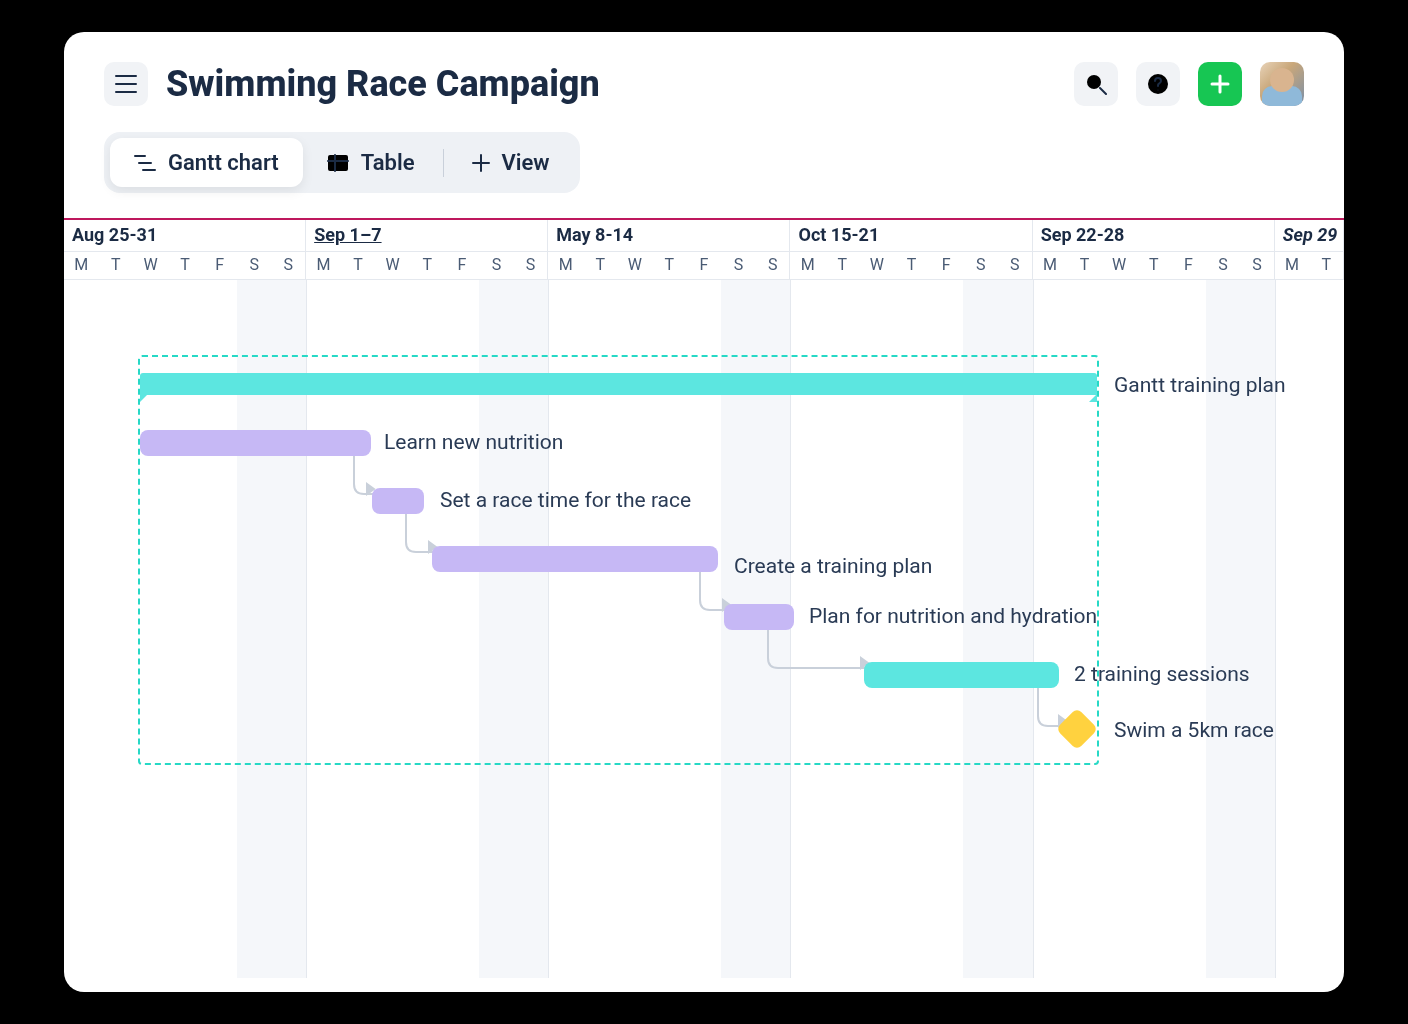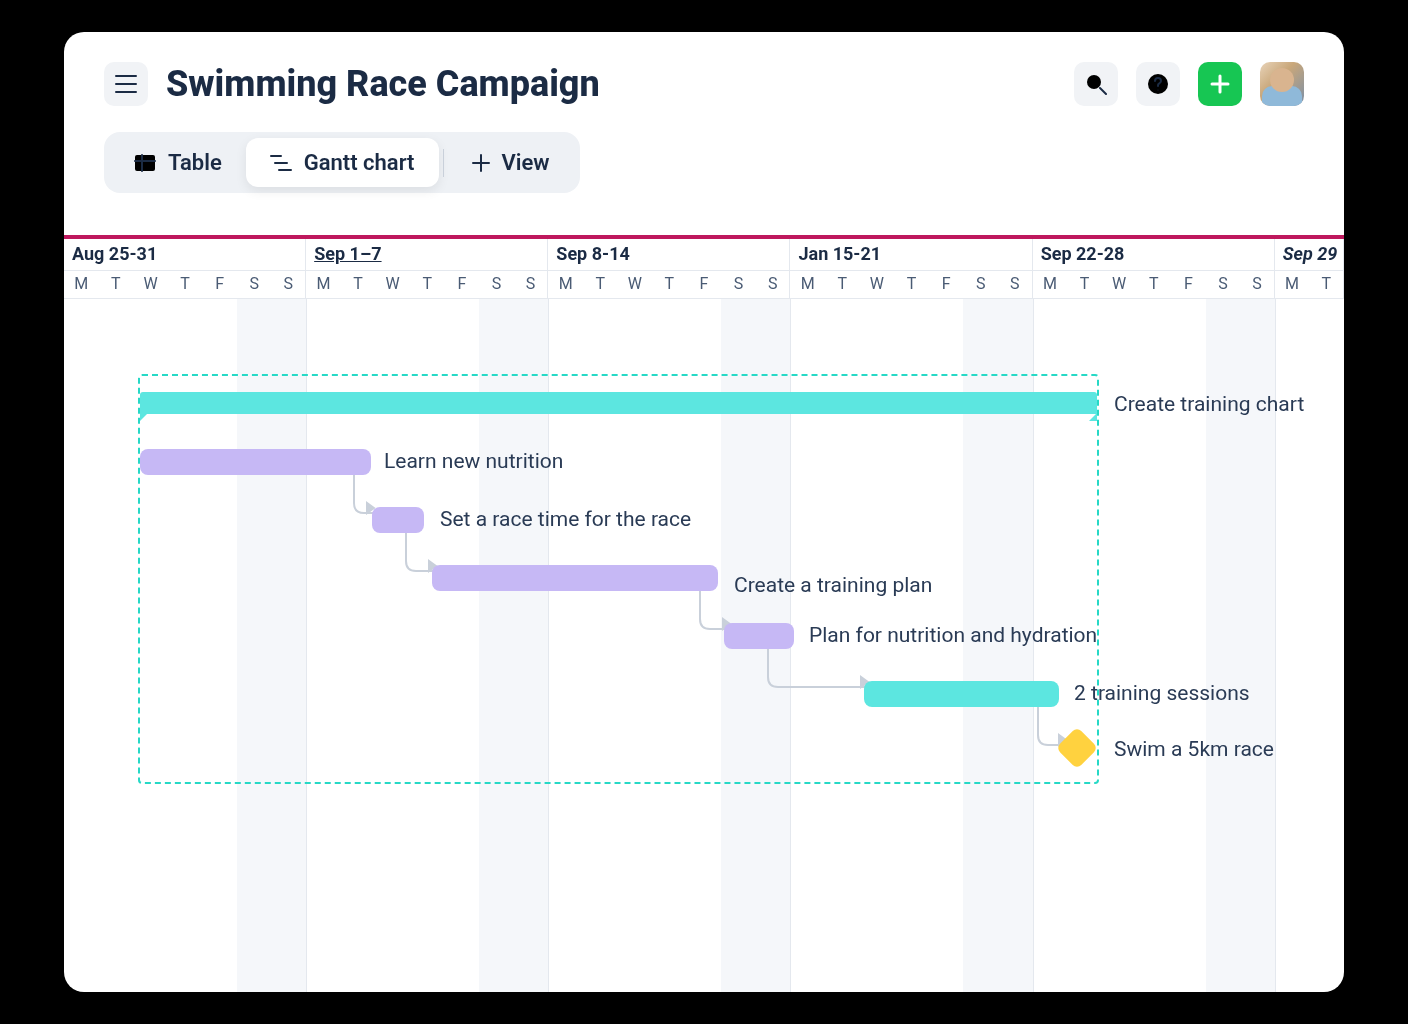--- a/index.html
+++ b/index.html
@@ -108,22 +108,22 @@
     background: #fff;
     box-shadow: 0 4px 12px rgba(0,0,0,0.08);
   }
   .tab-divider {
     width: 1px; height: 28px;
     background: #c9d0da;
     margin: 0 4px;
   }
 
   .timeline {
-    margin-top: 42px;
-    border-top: 4px solid #be185d;
+    margin-top: 25px;
+    border-top: 2px solid #be185d;
     position: relative;
     height: 760px;
     overflow: hidden;
   }
   .week-headers {
     display: flex;
     height: 32px;
     border-bottom: 1px solid #e4e8ee;
   }
   .week-header {
@@ -256,49 +256,49 @@
     <div class="add-btn">
       <svg width="20" height="20" viewBox="0 0 20 20">
           <path d="M10 2v16M2 10h16" stroke="#fff" stroke-width="3" stroke-linecap="round"></path>
         </svg>
     </div>
     <div class="avatar"></div>
   </div>
 
   
   <div class="view-tabs">
+    <div class="tab active">
+      <svg class="stroke" width="22" height="20" viewBox="0 0 22 20">
+          <path d="M1 3h10M5 10h12M9 17h12"></path>
+        </svg>
+      <span>Gantt chart</span>
+    </div>
     <div class="tab">
       <svg class="stroke" width="22" height="18" viewBox="0 0 22 18">
           <rect x="1" y="1" width="20" height="16" rx="2"></rect>
           <path d="M1 7h20M8 1v16"></path>
         </svg>
       <span>Table</span>
-    </div>
-    <div class="tab active">
-      <svg class="stroke" width="22" height="20" viewBox="0 0 22 20">
-          <path d="M1 3h10M5 10h12M9 17h12"></path>
-        </svg>
-      <span>Gantt chart</span>
     </div>
     <div class="tab-divider"></div>
     <div class="tab">
       <svg class="stroke" width="18" height="18" viewBox="0 0 18 18">
           <path d="M9 1v16M1 9h16"></path>
         </svg>
       <span>View</span>
     </div>
   </div>
 
   
   <div class="timeline">
     <div class="week-headers" id="week-headers">
         <div class="week-header" style="width: 242.162px;">Aug 25-31</div>
         <div class="week-header" style="width: 242.162px; text-decoration: underline;">Sep 1–7</div>
-        <div class="week-header" style="width: 242.162px;">Sep 8-14</div>
-        <div class="week-header" style="width: 242.162px;">Jan 15-21</div>
+        <div class="week-header" style="width: 242.162px;">May 8-14</div>
+        <div class="week-header" style="width: 242.162px;">Oct 15-21</div>
         <div class="week-header" style="width: 242.162px;">Sep 22-28</div>
         <div class="week-header" style="width: 69.1892px; font-style: italic;">Sep 29</div>
       </div>
     <div class="day-row" id="day-row">
         <div class="day-cell" style="width: 34.5946px;">M</div>
         <div class="day-cell" style="width: 34.5946px;">T</div>
         <div class="day-cell" style="width: 34.5946px;">W</div>
         <div class="day-cell" style="width: 34.5946px;">T</div>
         <div class="day-cell" style="width: 34.5946px;">F</div>
         <div class="day-cell" style="width: 34.5946px;">S</div>
@@ -351,21 +351,21 @@
         <div class="weekend-col" style="left: 1141.62px; width: 34.5946px;"></div>
         <div class="weekend-col" style="left: 1176.22px; width: 34.5946px;"></div>
         <div class="week-line" style="left: 1210.81px;"></div>
       </div>
 
     <div class="gantt-area">
 
       <div class="phase-wrap" style="left:74px; top:75px; width:961px; height:410px;"></div>
 
       <div class="phase-bar" style="left:76px; top:93px; width:957px;"></div>
-      <div class="task-label" style="left:1050px; top:93px;">Create training chart</div>
+      <div class="task-label" style="left:1050px; top:93px;">Gantt training plan</div>
 
       <div class="task-bar bar-purple" style="left:76px; top:150px; width:231px;"></div>
       <div class="task-label" style="left:320px; top:150px;">Learn new nutrition</div>
 
       <svg class="connector" style="left:280px; top:176px;" width="40" height="50">
         <path d="M10 0 v28 q0 10 10 10 h10"></path>
         <path class="arrowhead" d="M30 33 l-7 -5 v10 z"></path>
       </svg>
 
       <div class="task-bar bar-purple" style="left:308px; top:208px; width:52px;"></div>

